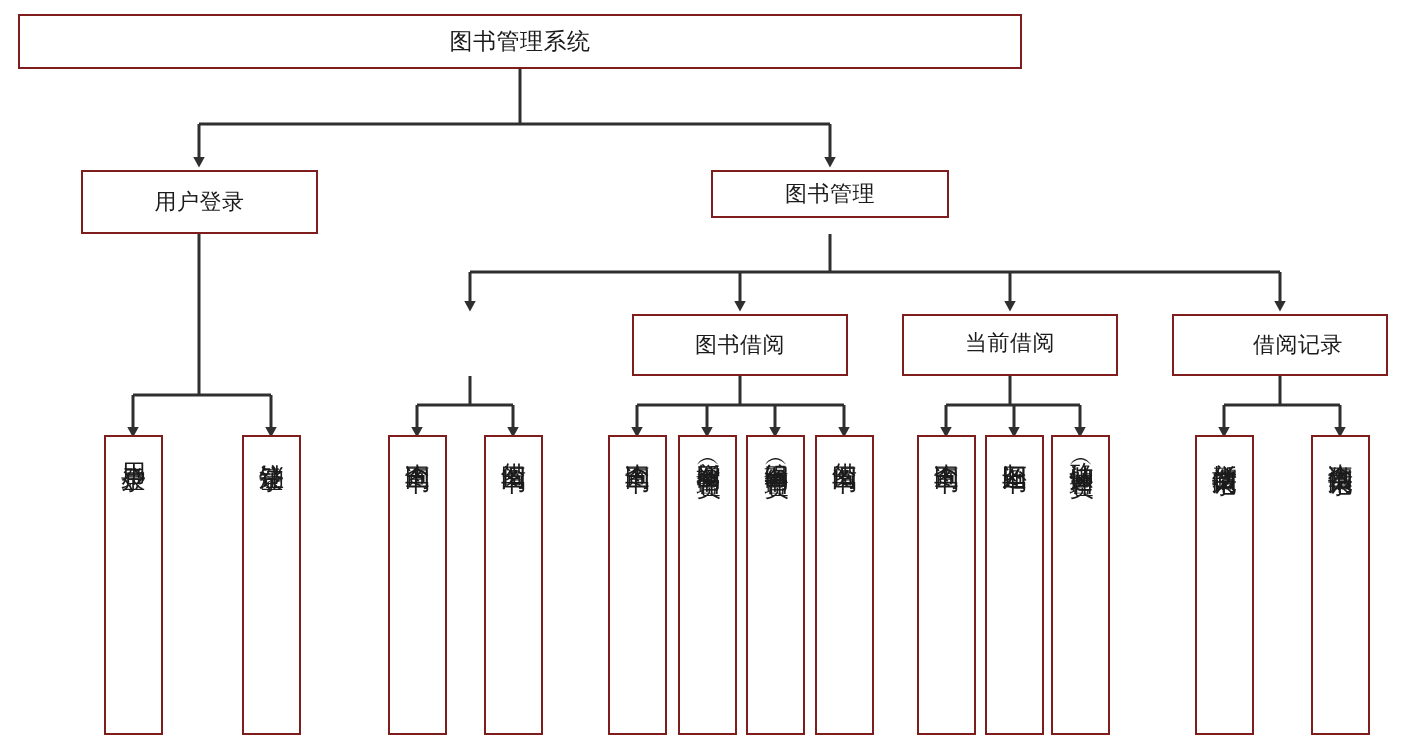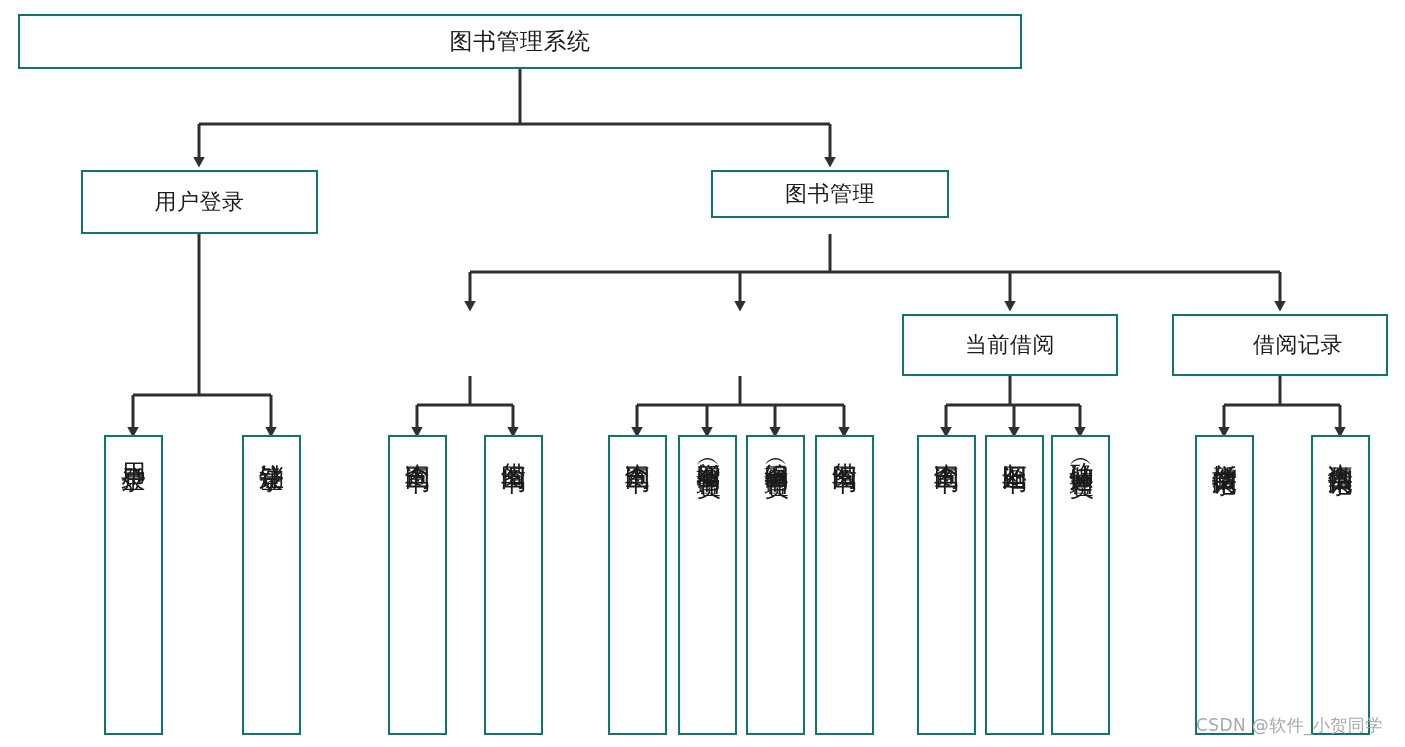--- a/index.html
+++ b/index.html
@@ -23,21 +23,21 @@
     left: 0;
     top: 0;
     width: 1405px;
     height: 747px;
     pointer-events: none;
   }
   .node {
     position: absolute;
     box-sizing: border-box;
     background: #ffffff;
-    border: 2px solid #0f766e;
+    border: 2px solid #7f1d1d;
     display: flex;
     align-items: center;
     justify-content: center;
     color: #1b1b1b;
     z-index: 2;
   }
   .node .lbl {
     display: block;
     text-align: center;
     line-height: 1.26;
@@ -138,21 +138,24 @@
     <span class="lbl">图书管理系统</span>
   </div>
 
   <div class="node h" style="left:81px; top:170px; width:237px; height:64px;">
     <span class="lbl">用户登录</span>
   </div>
   <div class="node h" style="left:711px; top:170px; width:238px; height:48px;">
     <span class="lbl">图书管理</span>
   </div>
 
-  <div class="node h" style="left:902px; top:314px; width:216px; height:62px;">
+  <div class="node h" style="left:632px; top:314px; width:216px; height:62px;">
+    <span class="lbl">图书借阅</span>
+  </div>
+  <div class="node h" style="left:902px; top:314px; width:216px; height:62px;font-family:Liberation Mono, monospace;">
     <span class="lbl">当前借阅</span>
   </div>
   <div class="node h" style="left:1172px; top:314px; width:216px; height:62px;padding-left:36px;">
     <span class="lbl">借阅记录</span>
   </div>
 
   <div class="node v" style="left:104px; top:435px; width:59px; height:300px;">
     <span class="lbl">用户登录</span>
   </div>
   <div class="node v" style="left:242px; top:435px; width:59px; height:300px;">
@@ -189,15 +192,14 @@
     <span class="lbl">确认归还（管理员）</span>
   </div>
 
   <div class="node v" style="left:1195px; top:435px; width:59px; height:300px;">
     <span class="lbl">新增借阅记录</span>
   </div>
   <div class="node v" style="left:1311px; top:435px; width:59px; height:300px;">
     <span class="lbl">查询借阅记录</span>
   </div>
 
-  <div class="watermark">CSDN @软件_小贺同学</div>
 
 </div>
 
 </body></html>

